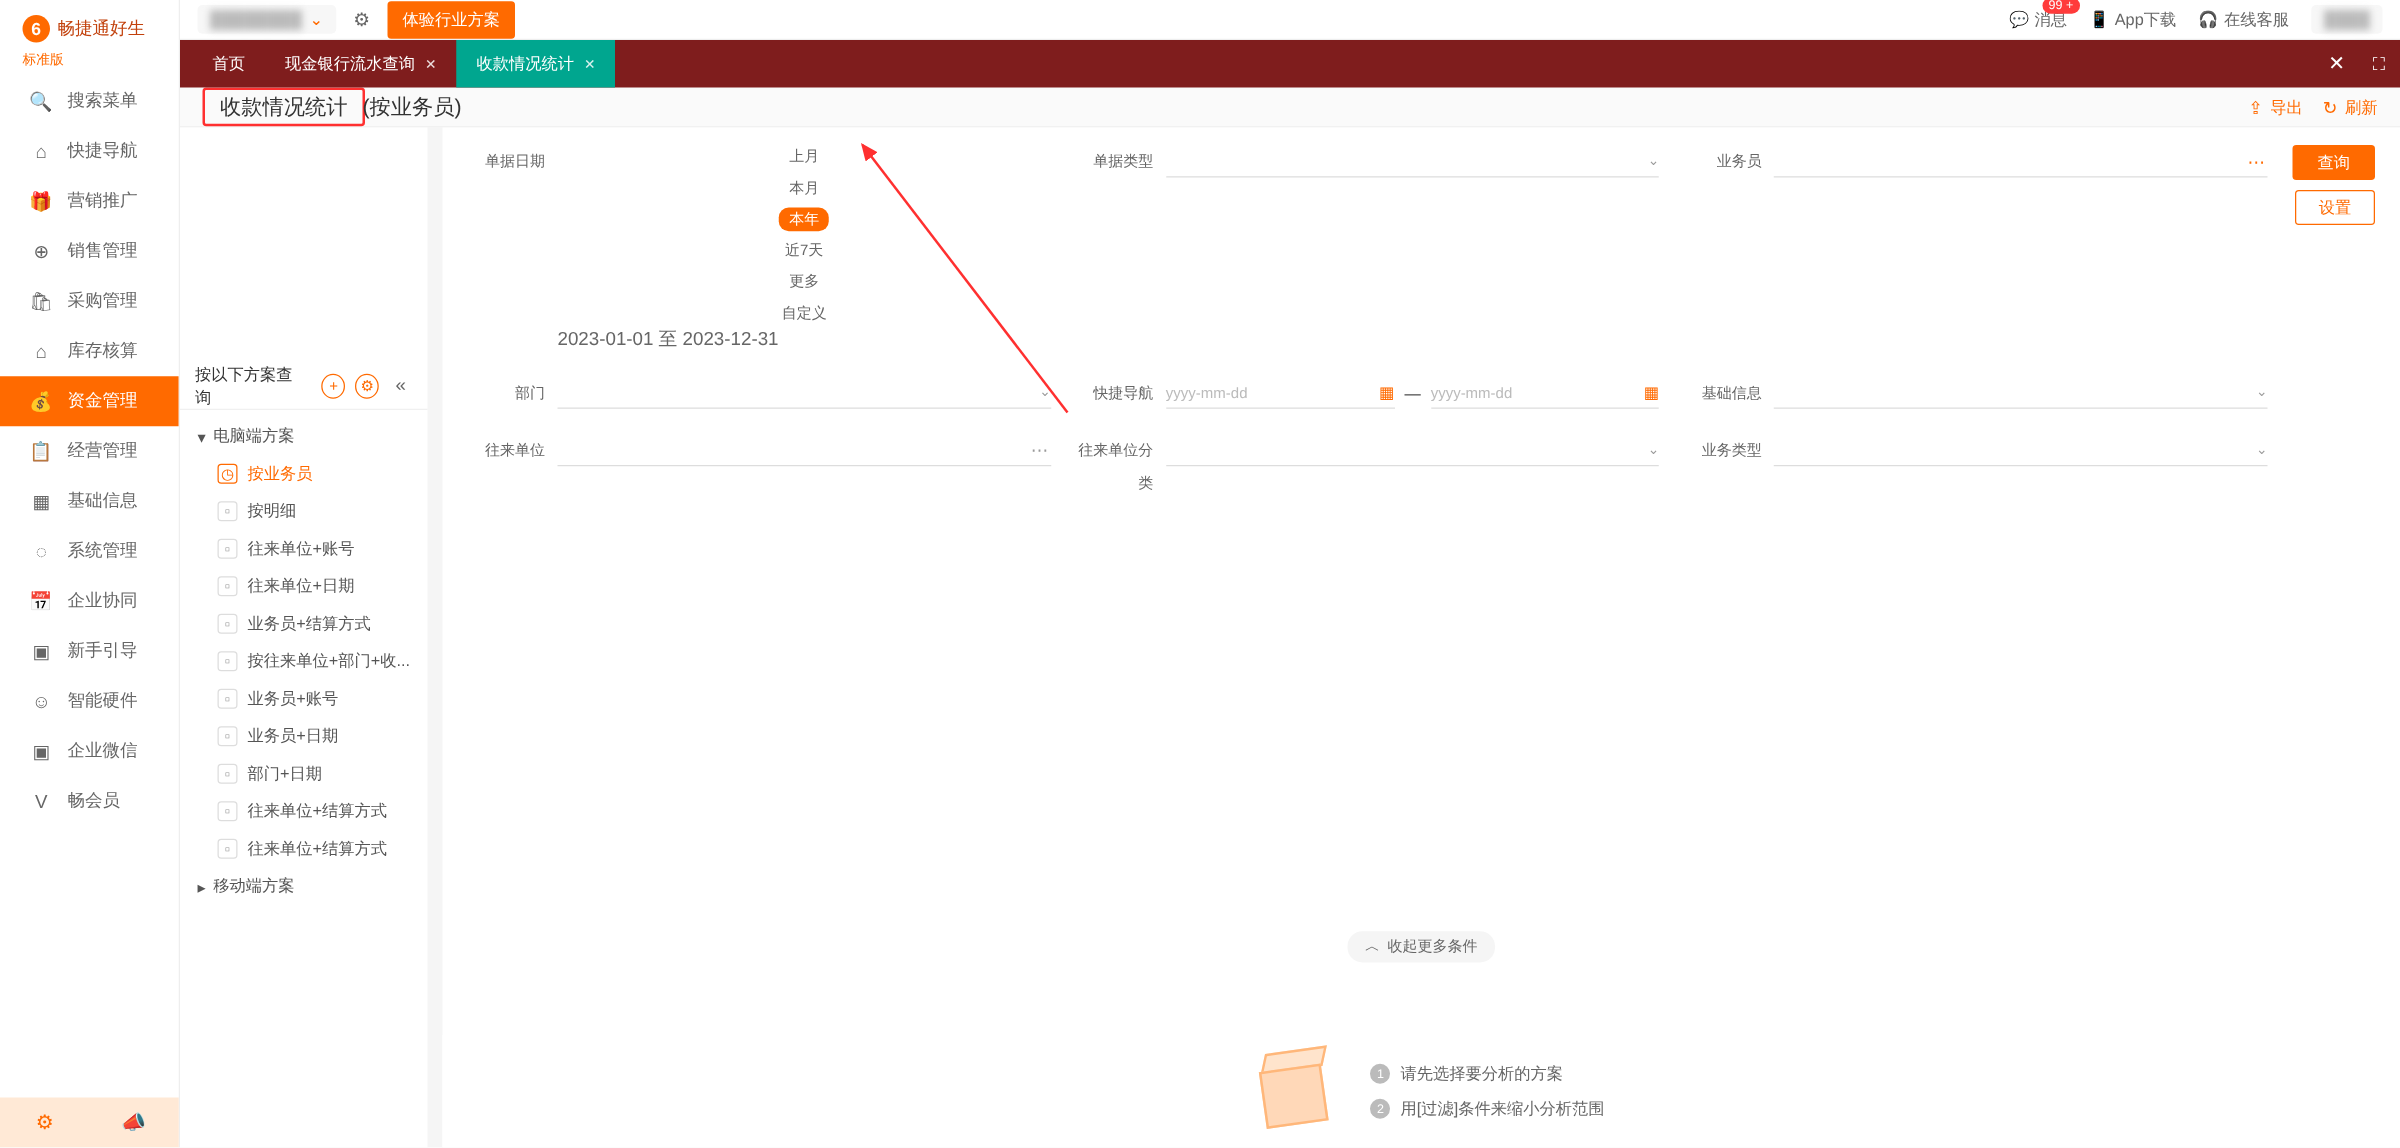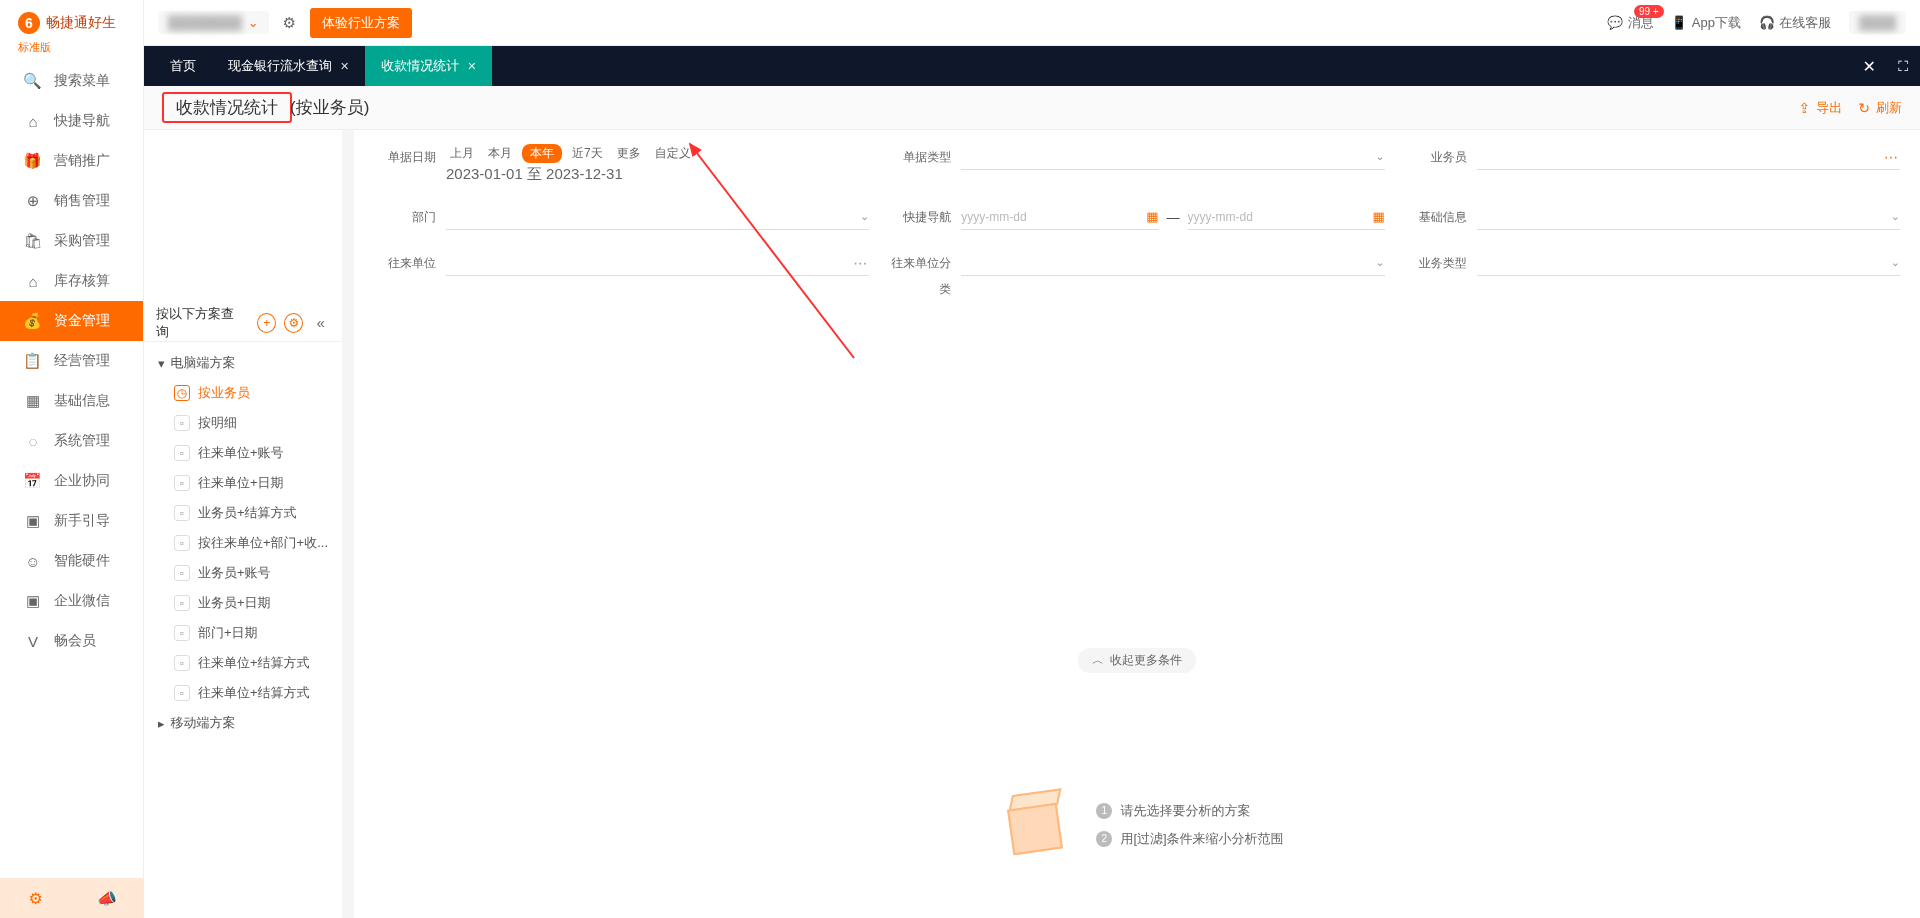--- a/index.html
+++ b/index.html
@@ -21,21 +21,21 @@
 .topbar{height:46px;display:flex;align-items:center;padding:0 14px;gap:14px;border-bottom:1px solid #eee;}
 .dropdown-org{display:flex;align-items:center;gap:6px;color:#666;font-size:13px;background:#f7f7f7;border-radius:4px;padding:4px 10px;}
 .dropdown-org .placeholder{filter:blur(3px);color:#bbb;}
 .gear-btn{color:#666;cursor:pointer;font-size:15px;}
 .solution-btn{background:#ff6a00;color:#fff;border:none;padding:6px 12px;border-radius:3px;font-size:13px;cursor:pointer;}
 .top-spacer{flex:1;}
 .top-right{display:flex;align-items:center;gap:18px;color:#666;font-size:13px;}
 .msg-wrap{position:relative;display:flex;align-items:center;gap:4px;cursor:pointer;}
 .badge{position:absolute;top:-9px;right:-10px;background:#ff3b3b;color:#fff;font-size:10px;padding:1px 5px;border-radius:8px;}
 .tr-item{display:flex;align-items:center;gap:4px;cursor:pointer;}
-.tabbar{height:40px;background:#0f172a;display:flex;align-items:center;padding-left:10px;position:relative;text-align:center;}
+.tabbar{height:55px;background:#7f1d1d;display:flex;align-items:center;padding-left:10px;position:relative;text-align:center;}
 .tab{height:100%;display:flex;align-items:center;padding:0 16px;color:#fff;font-size:13px;gap:8px;cursor:pointer;}
 .tab.active{background:#00a68f;}
 .tab .tx{font-size:11px;opacity:.85;}
 .tabbar .tab-close{position:absolute;right:44px;color:#fff;font-size:16px;cursor:pointer;}
 .tabbar .tab-expand{position:absolute;right:12px;color:#fff;font-size:14px;cursor:pointer;}
 .page-header{height:44px;display:flex;align-items:center;padding:0 18px;background:#fafafa;border-bottom:1px solid #eee;}
 .page-title{font-size:17px;color:#333;padding:4px 4px;}
 .highlight-box{border:2px solid #ff3030;border-radius:3px;padding:2px 8px;display:inline-block;}
 .ph-spacer{flex:1;}
 .ph-action{display:flex;align-items:center;gap:6px;color:#ff6a00;font-size:13px;cursor:pointer;margin-left:16px;}
@@ -50,21 +50,21 @@
 .tree-group{padding:6px 14px;display:flex;align-items:center;gap:6px;cursor:pointer;}
 .tree-item{padding:6px 14px 6px 30px;display:flex;align-items:center;gap:8px;cursor:pointer;white-space:nowrap;overflow:hidden;text-overflow:ellipsis;}
 .tree-item.active{color:#ff6a00;}
 .ti-icon{width:16px;height:16px;display:flex;align-items:center;justify-content:center;color:#999;font-size:12px;border:1px solid #ddd;border-radius:3px;}
 .tree-item.active .ti-icon{border-color:#ff6a00;color:#ff6a00;}
 .filter-panel{flex:1;background:#fff;display:flex;flex-direction:column;position:relative;gap:48px;}
 .filter-grid{display:grid;grid-template-columns:repeat(3,1fr);column-gap:20px;row-gap:20px;padding:14px 20px;}
 .field{display:flex;align-items:flex-start;}
 .field-label{width:72px;text-align:right;padding-right:10px;color:#666;font-size:12px;line-height:26px;flex-shrink:0;}
 .field-body{flex:1;display:flex;flex-direction:column;}
-.date-quick{display:flex;gap:6px;align-items:center;font-size:12px;color:#666;}
+.date-quick{display:flex;gap:6px;align-items:center;font-size:12px;color:#666;flex-direction:column;}
 .dq-item{cursor:pointer;padding:1px 4px;}
 .dq-item.active{background:#ff6a00;color:#fff;border-radius:8px;padding:1px 8px;}
 .date-range{font-size:15px;color:#666;margin-top:2px;}
 .select-box{height:26px;border-bottom:1px solid #ddd;display:flex;align-items:center;justify-content:flex-end;color:#bbb;font-size:11px;cursor:pointer;}
 .select-box .chev{color:#999;}
 .ellipsis-box{height:26px;border-bottom:1px solid #ddd;display:flex;align-items:center;justify-content:flex-end;color:#ff6a00;font-size:14px;cursor:pointer;letter-spacing:2px;}
 .date-row{display:flex;align-items:center;gap:8px;}
 .date-input{flex:1;height:26px;border-bottom:1px solid #ddd;display:flex;align-items:center;justify-content:space-between;color:#bbb;font-size:12px;}
 .cal-icon{color:#ff6a00;font-size:13px;}
 .action-col{display:flex;flex-direction:column;align-items:flex-end;gap:8px;padding:14px 20px 0 0;}
@@ -381,20 +381,24 @@
             </div>
             <div class="field">
               <div class="field-label">业务类型</div>
               <div class="field-body">
                   <div class="select-box">
                     <span class="chev">⌄</span>
                   </div>
                 </div>
             </div>
           </div>
+          <div class="action-col">
+            <button class="btn-primary">查询</button>
+            <button class="btn-outline">设置</button>
+          </div>
         </div>
 
         <div style="height:230px"></div>
         <div class="collapse-bar">
           <div class="collapse-chip">
               <span>︿</span>
               <span>收起更多条件</span>
             </div>
         </div>
 

